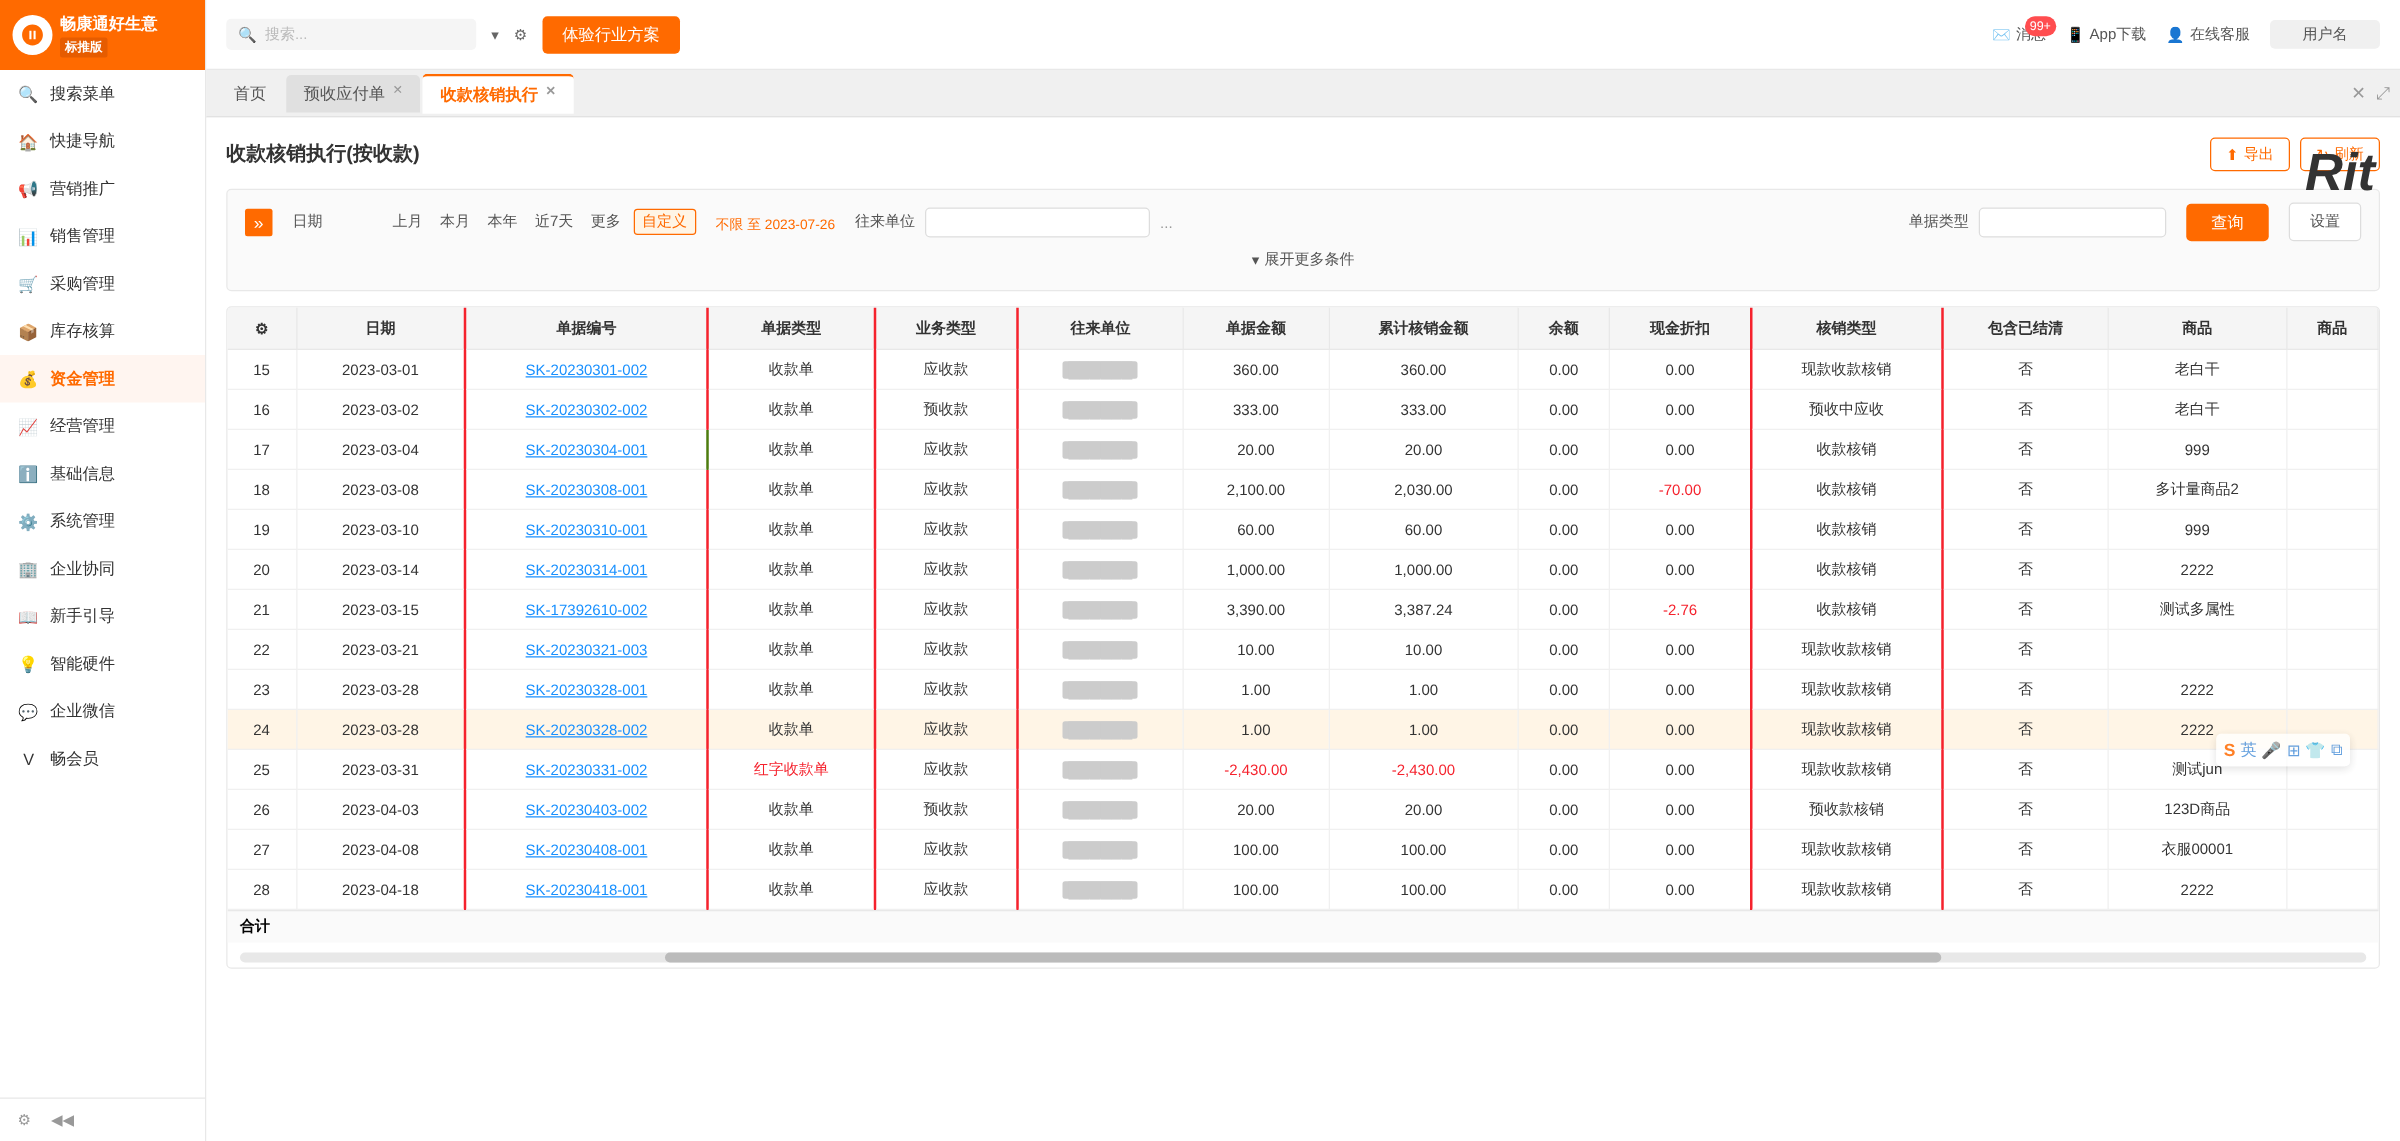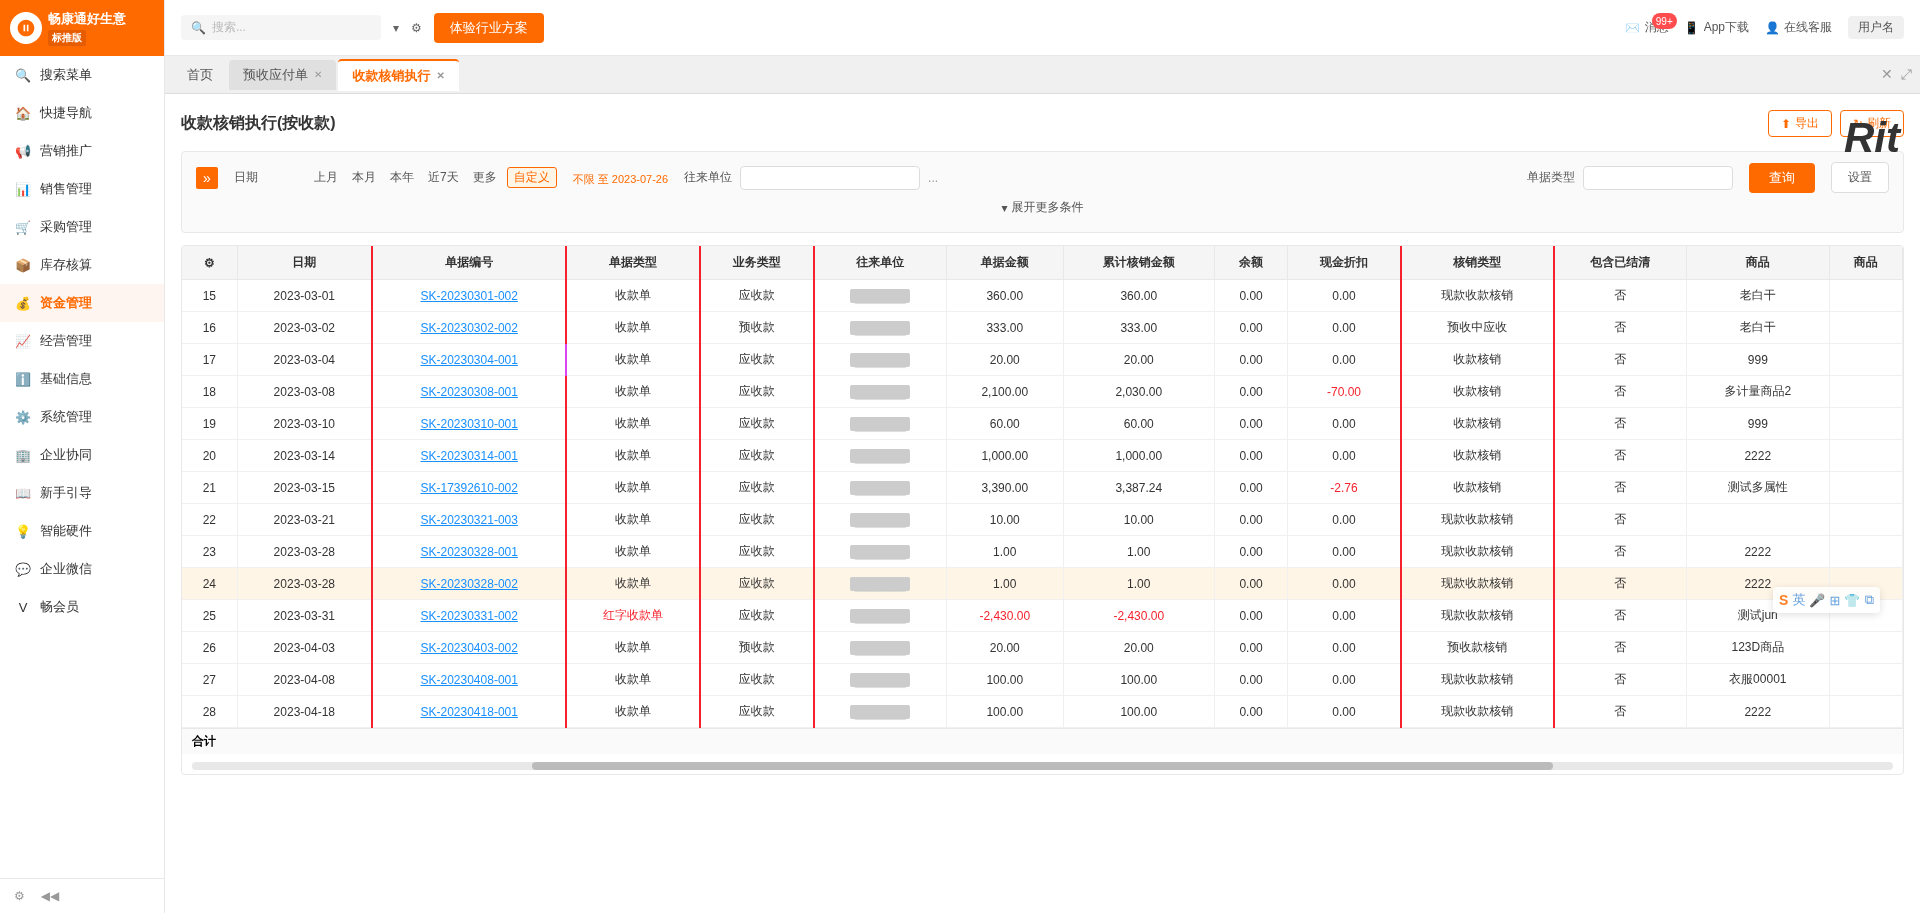--- a/index.html
+++ b/index.html
@@ -27,21 +27,21 @@
     .topbar-dropdown { display: flex; align-items: center; gap: 4px; cursor: pointer; color: #666; }
     .topbar-settings { cursor: pointer; color: #666; }
     .topbar-solution-btn { background: #ff6a00; color: #fff; border: none; padding: 6px 16px; border-radius: 4px; cursor: pointer; font-size: 13px; }
     .topbar-right { margin-left: auto; display: flex; align-items: center; gap: 16px; color: #555; font-size: 12px; }
     .topbar-msg { display: flex; align-items: center; gap: 4px; cursor: pointer; position: relative; }
     .topbar-badge { background: #ff4d4f; color: #fff; font-size: 10px; border-radius: 10px; padding: 0 4px; min-width: 16px; height: 16px; display: flex; align-items: center; justify-content: center; position: absolute; top: -6px; right: -8px; }
     .topbar-link { cursor: pointer; display: flex; align-items: center; gap: 4px; }
 
     
     .tabbar { background: #f0f0f0; display: flex; align-items: center; padding: 0 8px; height: 38px; border-bottom: 1px solid #ddd; }
-    .tab { display: flex; align-items: center; gap: 6px; padding: 6px 14px; cursor: pointer; font-size: 13px; color: #555; border-radius: 4px 4px 0 0; background: #e0e0e0; margin-right: 2px; }
+    .tab { display: flex; align-items: flex-start; gap: 6px; padding: 6px 14px; cursor: pointer; font-size: 13px; color: #555; border-radius: 4px 4px 0 0; background: #e0e0e0; margin-right: 2px; }
     .tab.active { background: #fff; color: #ff6a00; font-weight: bold; border-top: 2px solid #ff6a00; }
     .tab-home { color: #555; background: transparent; }
     .tab-close { font-size: 10px; color: #999; cursor: pointer; }
     .tabbar-right { margin-left: auto; display: flex; gap: 8px; }
     .tabbar-btn { cursor: pointer; color: #999; font-size: 14px; }
 
     
     .page-content { flex: 1; overflow: auto; background: #fff; margin: 0; padding: 16px; }
     .page-title { font-size: 16px; font-weight: bold; color: #333; margin-bottom: 14px; display: flex; align-items: center; justify-content: space-between; }
     .page-title-actions { display: flex; gap: 8px; }
@@ -188,21 +188,21 @@
         <span class="topbar-badge">99+</span>
       </div>
       <div class="topbar-link">
         <span>📱</span>
         <span>App下载</span>
       </div>
       <div class="topbar-link">
         <span>👤</span>
         <span>在线客服</span>
       </div>
-      <span style="background:#f0f0f0;padding:3px 10px;border-radius:4px;cursor:pointer;">用户名</span>
+      <span style="background:#f0f0f0;padding:3px 26px;border-radius:4px;cursor:pointer;">用户名</span>
     </div>
   </div>
 
   <div class="tabbar">
     <div class="tab tab-home">
       <span>首页</span>
     </div>
     <div class="tab">
       <span>预收应付单</span>
       <span class="tab-close">✕</span>
@@ -315,21 +315,21 @@
               <td>0.00</td>
               <td>0.00</td>
               <td style="border-left:2px solid #f5222d;border-right:2px solid #f5222d;">预收中应收</td>
               <td>否</td>
               <td>老白干</td>
               <td></td>
             </tr>
             <tr>
               <td>17</td>
               <td>2023-03-04</td>
-              <td style="border-left:2px solid #f5222d;border-right:2px solid #d946ef;"><span class="link-text">SK-20230304-001</span></td>
+              <td style="border-left:2px solid #f5222d;border-right:2px solid #4d7c0f;"><span class="link-text">SK-20230304-001</span></td>
               <td>收款单</td>
               <td style="border-left:2px solid #f5222d;border-right:2px solid #f5222d;">应收款</td>
               <td><span style="display:inline-block;background:#ccc;color:#ccc;border-radius:2px;min-width:60px;">██████</span></td>
               <td>20.00</td>
               <td>20.00</td>
               <td>0.00</td>
               <td>0.00</td>
               <td style="border-left:2px solid #f5222d;border-right:2px solid #f5222d;">收款核销</td>
               <td>否</td>
               <td>999</td>

